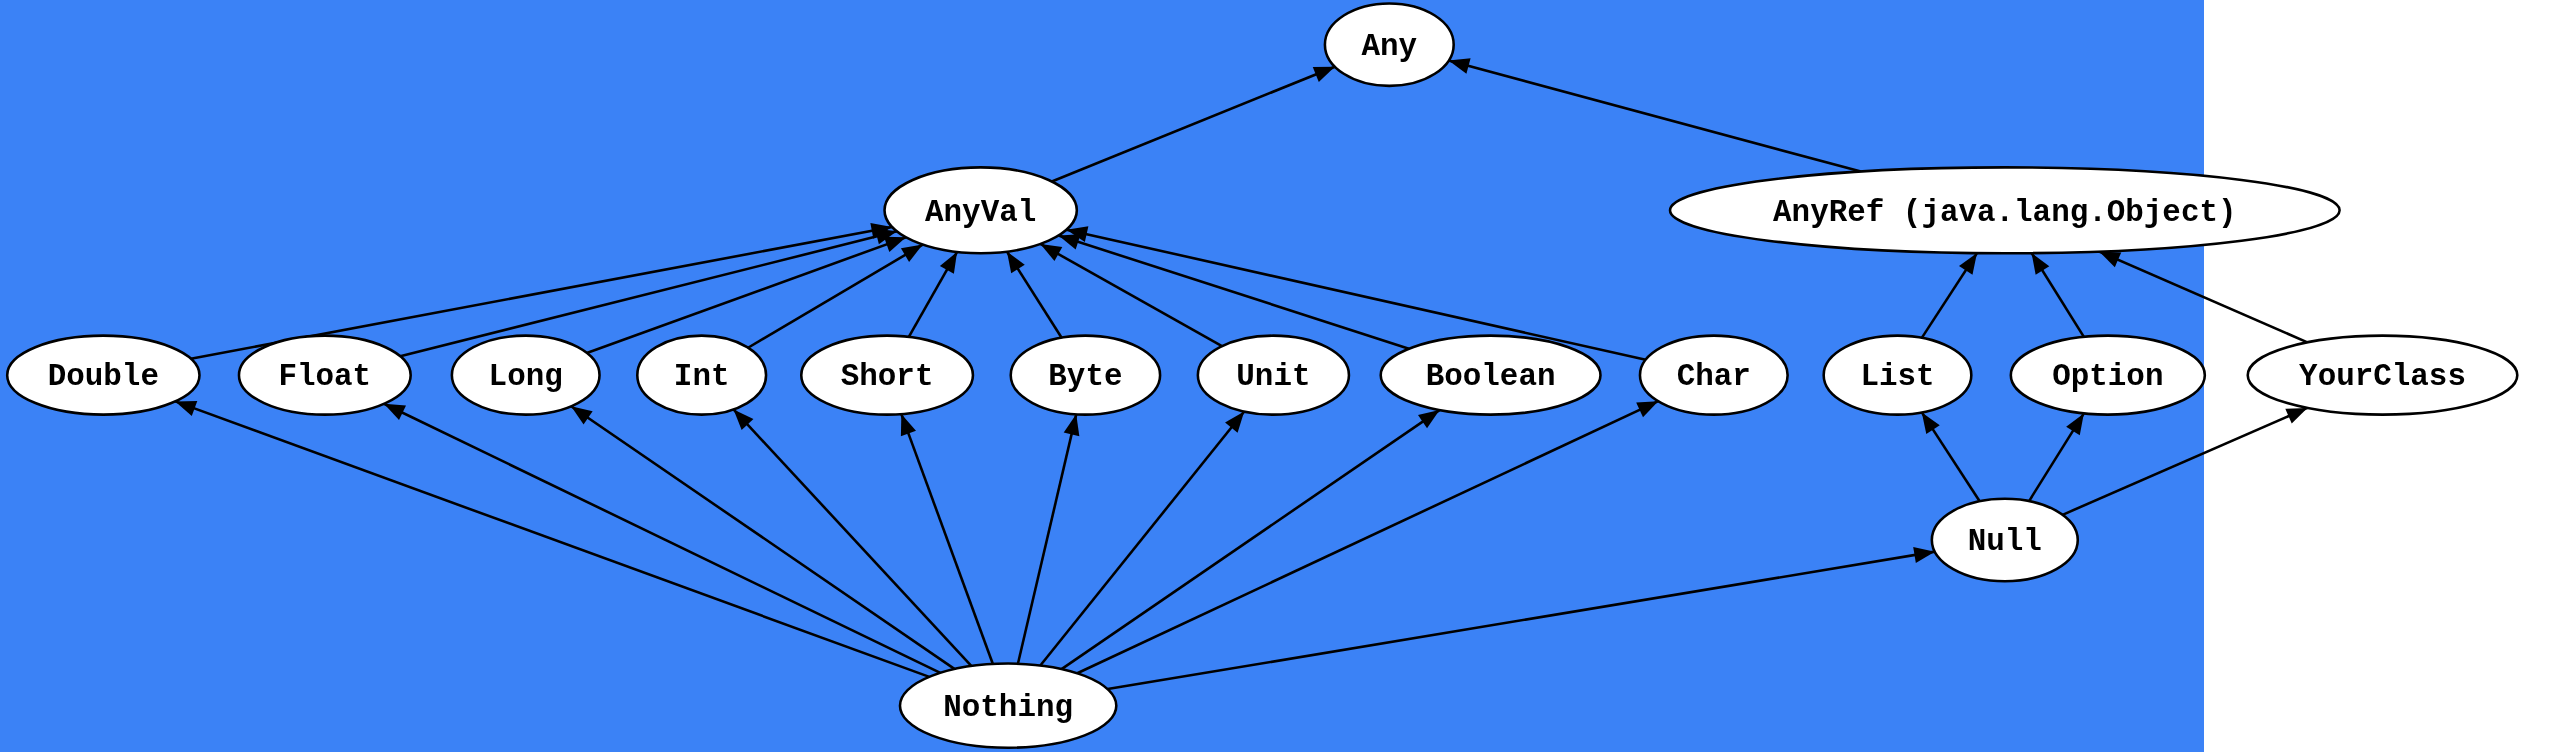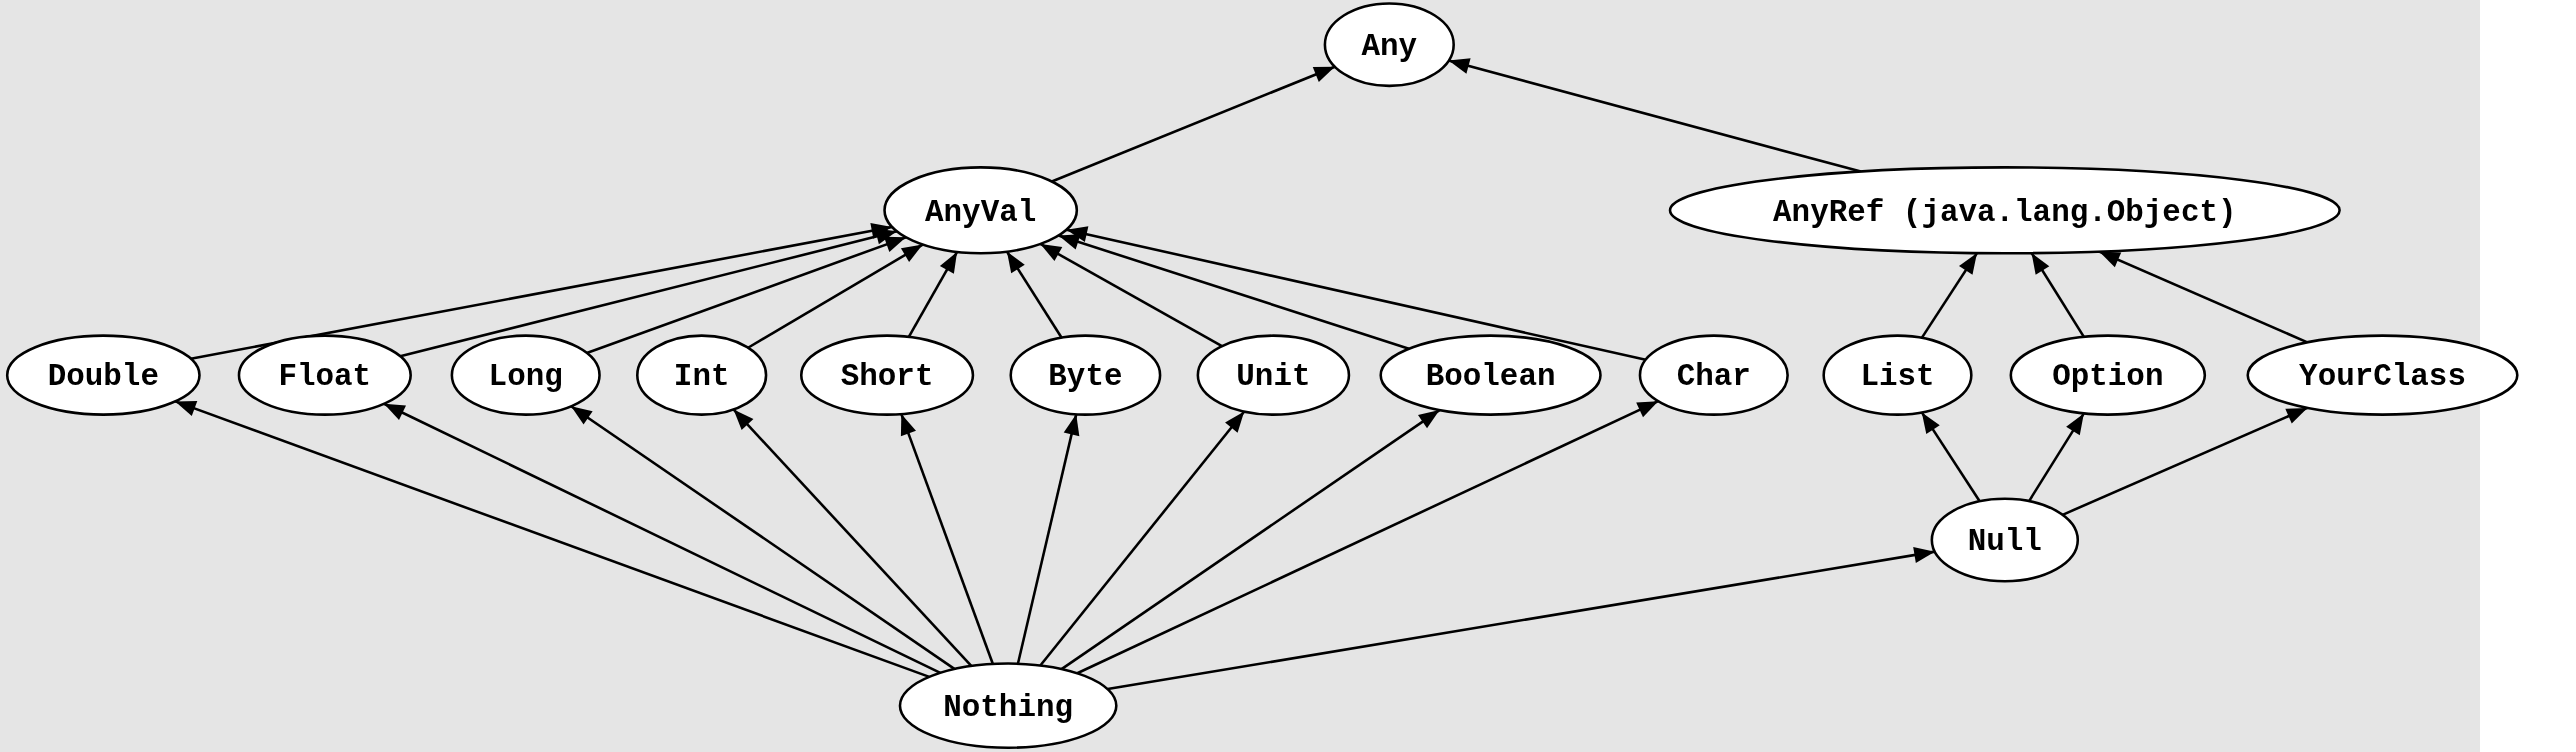--- a/index.html
+++ b/index.html
@@ -1,23 +1,23 @@
 <!DOCTYPE html>
 <html style="font-size:13.7px"><head>
 <meta charset="utf-8">
 <style>
   html, body {
     margin: 0;
     padding: 0;
     background: #ffffff;
   }
   .diagram-wrap {
-    width: 2480px;
+    width: 2204px;
     height: 752px;
-    background: #e5e5e5;
+    background: #3b82f6;
     position: relative;
     font-family: "Liberation Mono", "DejaVu Sans Mono", monospace;
   }
   svg.diagram {
     display: block;
     width: 2576px;
     height: 752px;
   }
   .node-shape {
     fill: #ffffff;

